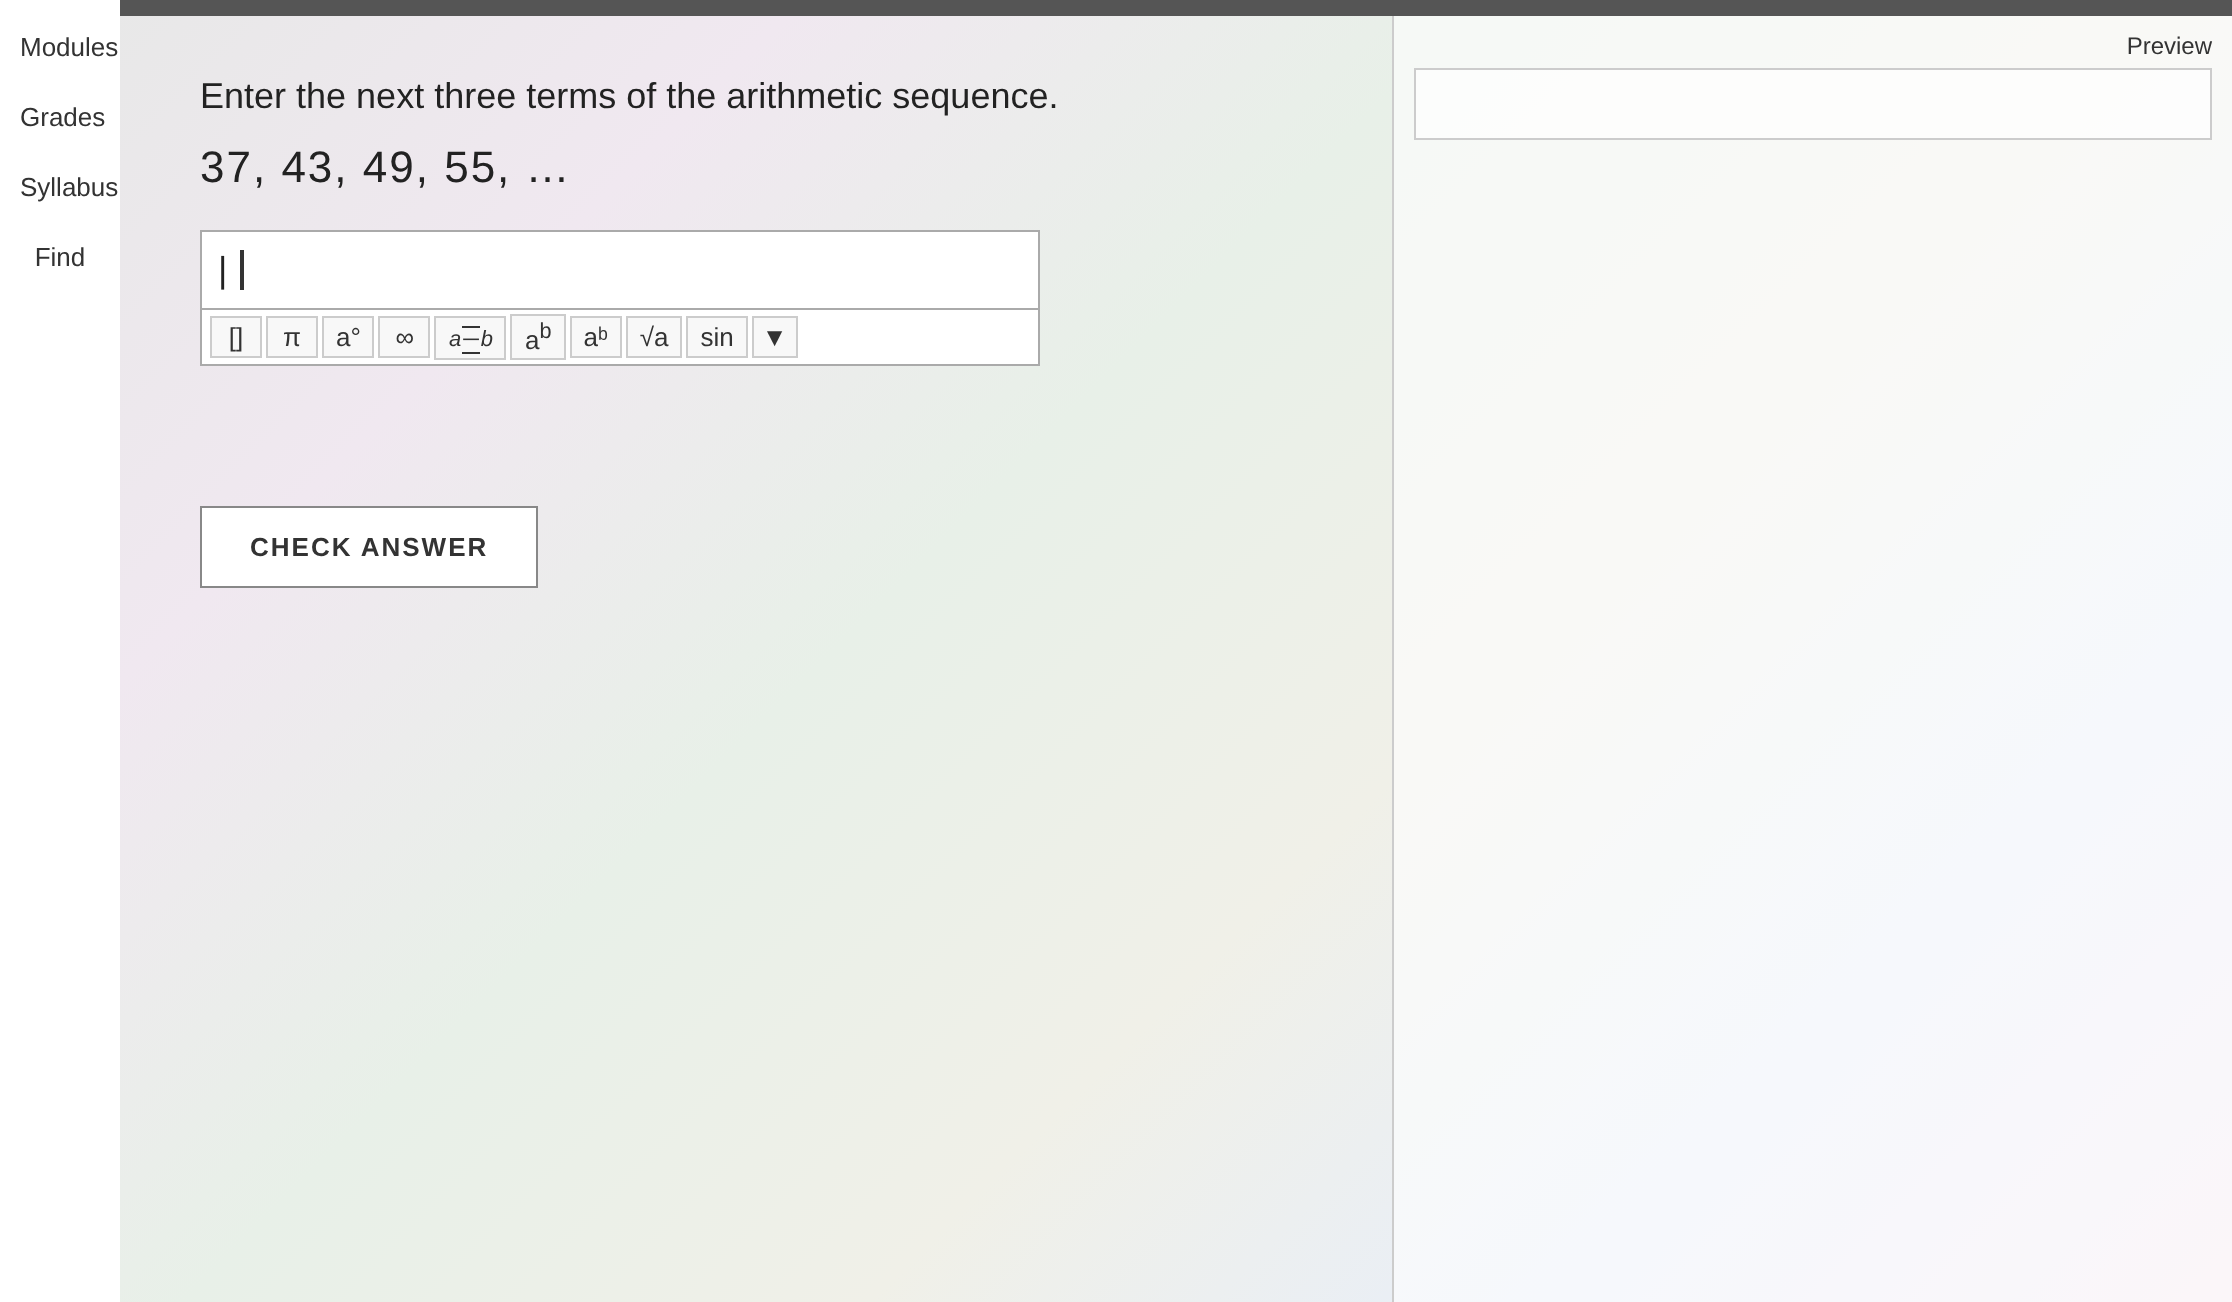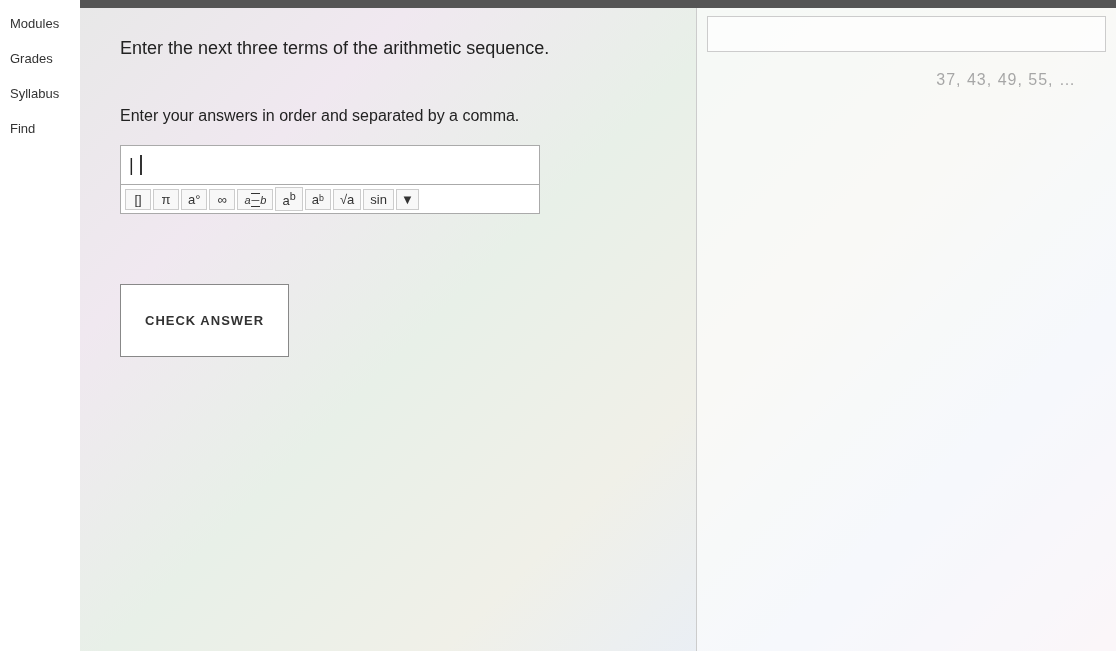--- a/index.html
+++ b/index.html
@@ -8,28 +8,29 @@
       font-family: Arial, sans-serif;
       background: #f0f0f0;
       display: flex;
       width: 1116px;
       min-height: 651px;
       overflow: hidden;
     }
 
     
     #sidebar {
-      width: 80px;
+      width: 60px;
       background: #fff;
       padding-top: 10px;
       display: flex;
       flex-direction: column;
       gap: 8px;
       box-shadow: 1px 0 3px rgba(0,0,0,0.1);
       flex-shrink: 0;
+      text-align: center;
     }
 
     .sidebar-link {
       padding: 6px 10px;
       font-size: 13px;
       color: #333;
       cursor: pointer;
       text-decoration: none;
     }
 
@@ -93,22 +94,22 @@
 
     
     .question-title {
       font-size: 18px;
       color: #222;
       margin-bottom: 12px;
       font-weight: normal;
     }
 
     .sequence-display {
-      font-size: 16px;
-      text-align: right;
+      font-size: 22px;
+      text-align: left;
       color: #222;
       margin-bottom: 18px;
       letter-spacing: 1px;
     }
 
     .instruction-text {
       font-size: 16px;
       color: #222;
       margin-bottom: 20px;
     }
@@ -176,21 +177,21 @@
       padding: 2px 4px;
       cursor: pointer;
       font-size: 13px;
       color: #333;
     }
 
     
     #check-answer-btn {
       background: #fff;
       border: 1px solid #888;
-      padding: 28px 24px;
+      padding: 12px 24px;
       font-size: 13px;
       font-weight: bold;
       letter-spacing: 1px;
       color: #333;
       cursor: pointer;
       text-transform: uppercase;
       margin-top: 40px;
     }
   </style>
 </head>
@@ -203,27 +204,27 @@
   <a class="sidebar-link">Find</a>
 </div>
 
 <div id="main">
   <div id="top-bar"></div>
 
   <div id="content">
 
     
     <div id="preview-panel">
+      <div id="preview-label">Preview</div>
       <div id="preview-box"></div>
     </div>
 
     
     <div class="question-title">Enter the next three terms of the arithmetic sequence.</div>
     <div class="sequence-display">37, 43, 49, 55, …</div>
-    <div class="instruction-text">Enter your answers in order and separated by a comma.</div>
 
     
     <div id="answer-container">
       <div id="answer-input-wrapper">
         <span class="cursor-indicator"></span>
       </div>
 
       <div id="math-toolbar">
         <button class="toolbar-btn">[]</button>
         <button class="toolbar-btn">π</button>

